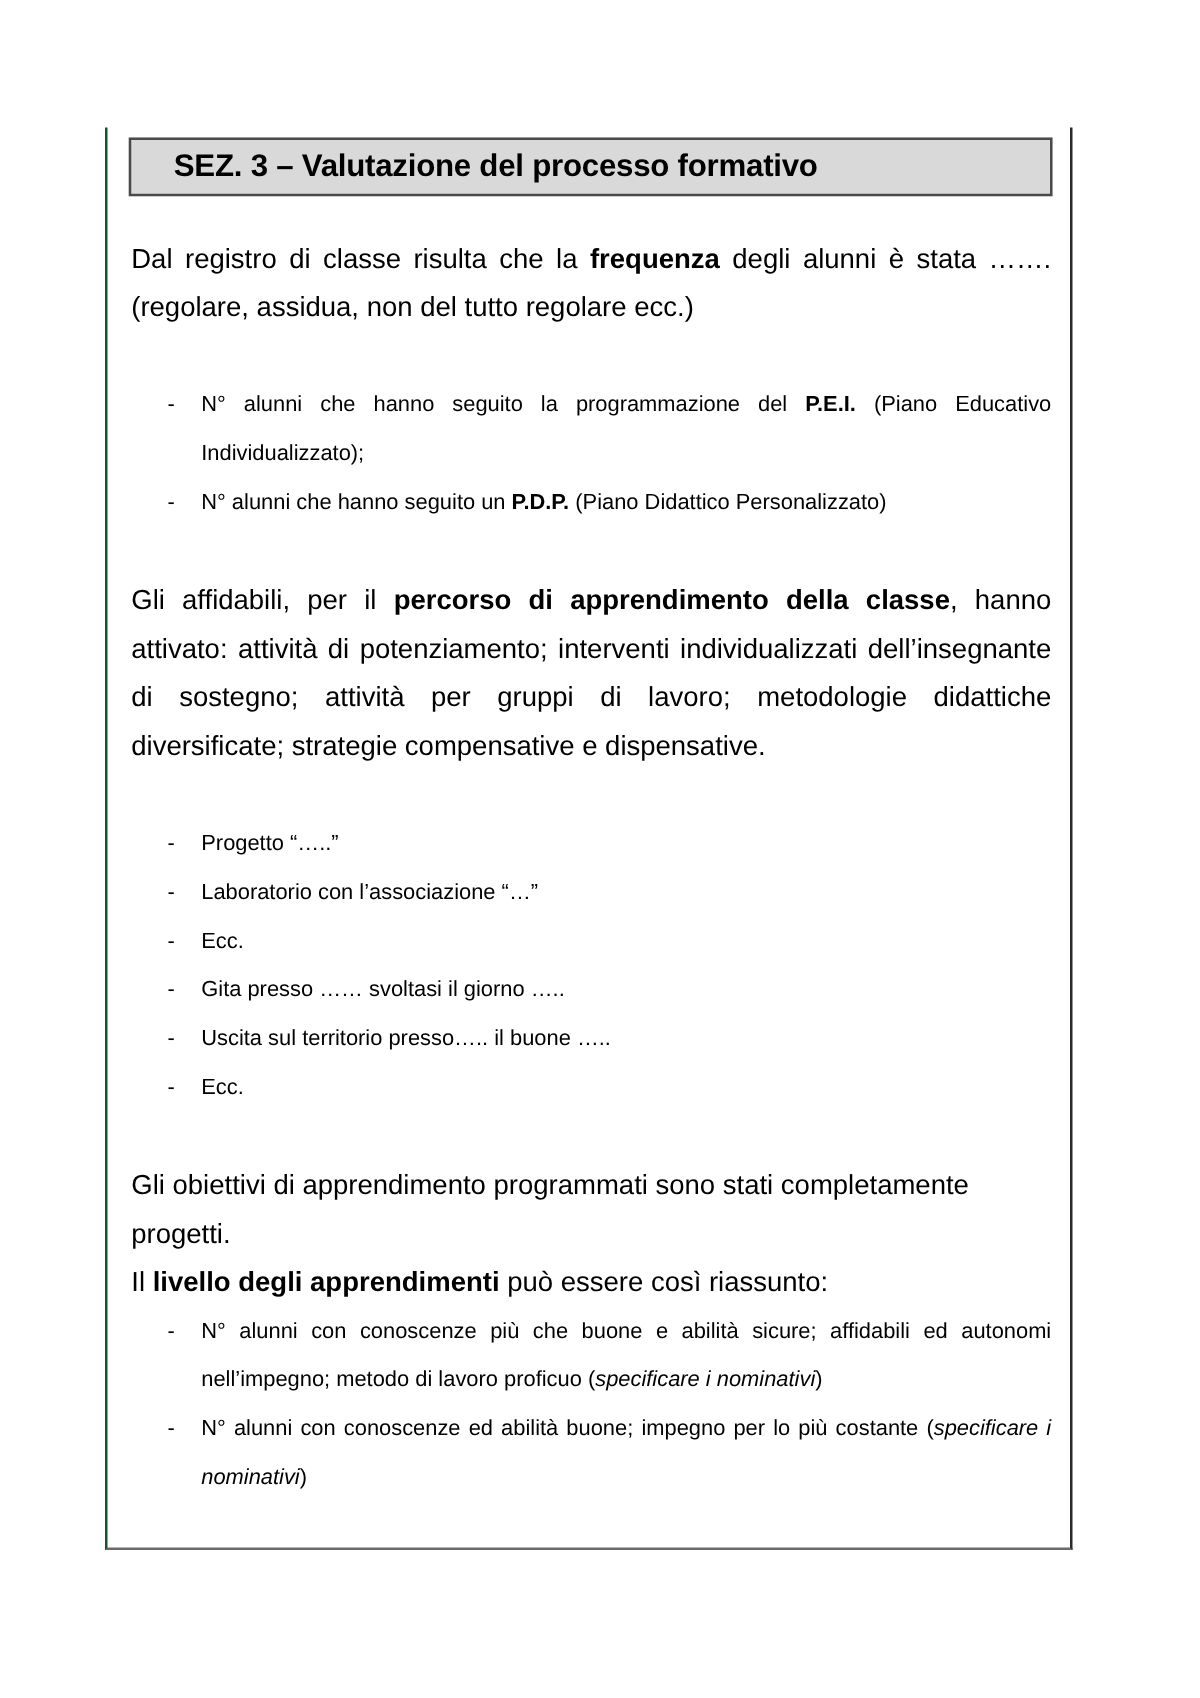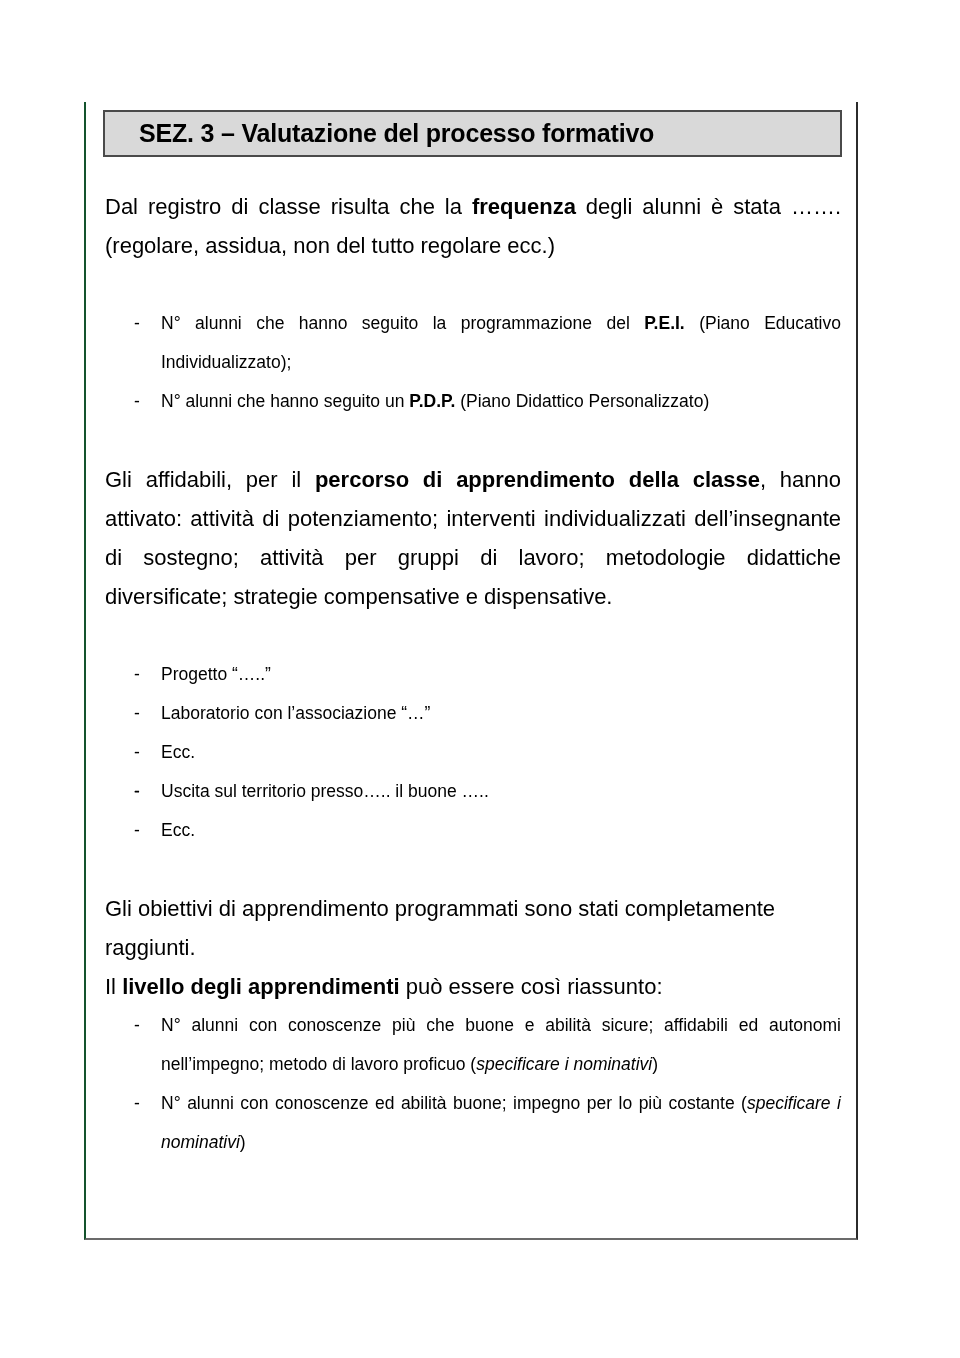--- a/index.html
+++ b/index.html
@@ -141,34 +141,35 @@
       <li class="nojust">
         <span class="dash-mark">-</span>
         <span>Ecc.</span>
       </li>
     </ul>
 
 
     <ul class="dash">
       <li class="nojust">
         <span class="dash-mark">-</span>
+        <span>Gita presso …… svoltasi il giorno …..</span>
       </li>
       <li class="nojust">
         <span class="dash-mark">-</span>
         <span>Uscita sul territorio presso….. il buone …..</span>
       </li>
       <li class="nojust">
         <span class="dash-mark">-</span>
         <span>Ecc.</span>
       </li>
     </ul>
 
     <div class="spacer-lg"></div>
 
-    <p class="para nojust">Gli obiettivi di apprendimento programmati sono stati completamente raggiunti.</p>
+    <p class="para nojust">Gli obiettivi di apprendimento programmati sono stati completamente progetti.</p>
 
     <p class="para nojust">
       <span>Il </span><b>livello degli apprendimenti</b><span> può essere così riassunto:</span>
     </p>
 
     <ul class="dash">
       <li>
         <span class="dash-mark">-</span>
         <span>N° alunni con conoscenze più che buone e abilità sicure; affidabili ed autonomi nell’impegno; metodo di lavoro proficuo (</span><i>specificare i nominativi</i><span>)</span>
       </li>

